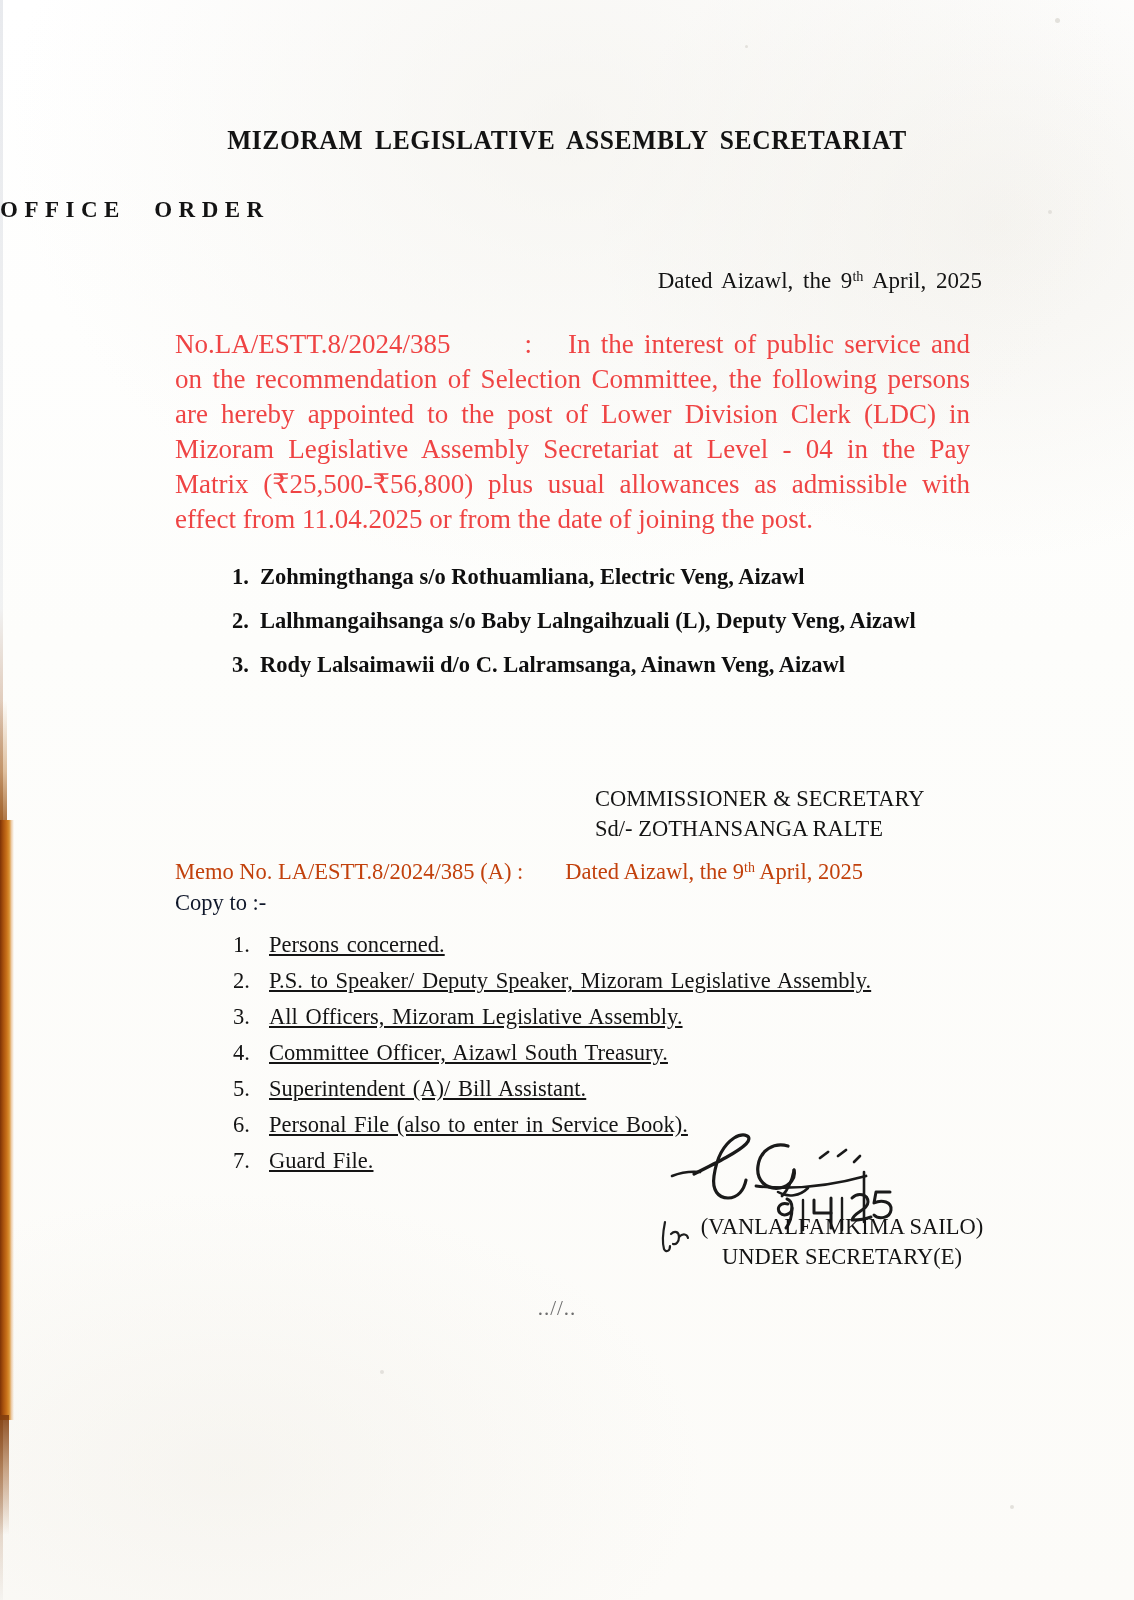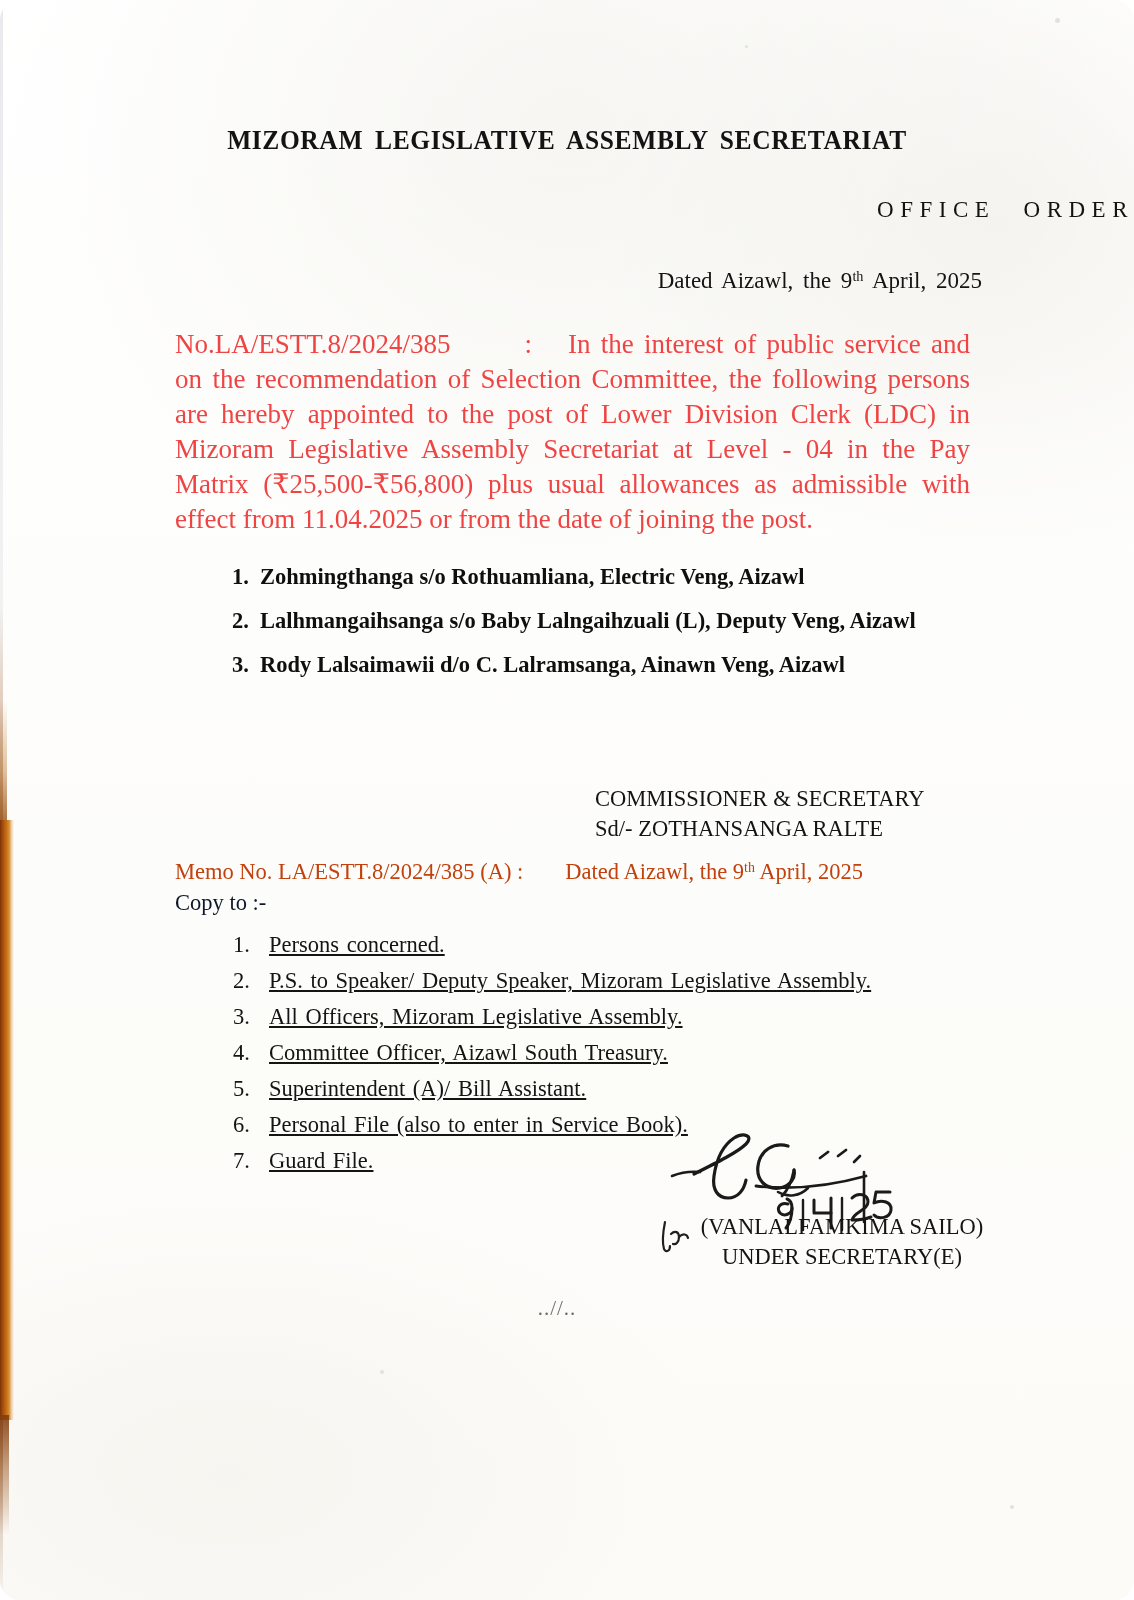--- a/index.html
+++ b/index.html
@@ -13,21 +13,20 @@
     color: #111111;
   }
 
   .page {
     position: relative;
     width: 1134px;
     height: 1600px;
     margin: 0 auto;
     background: #fdfdfc;
     overflow: hidden;
-    border-radius: 20px;
   }
 
   
   .paper-tone {
     position: absolute;
     inset: 0;
     background:
       radial-gradient(ellipse 70% 40% at 50% 8%, rgba(240,238,232,0.55), rgba(255,255,255,0) 70%),
       radial-gradient(ellipse 50% 30% at 88% 14%, rgba(236,233,226,0.5), rgba(255,255,255,0) 70%),
       radial-gradient(ellipse 60% 25% at 20% 92%, rgba(240,237,230,0.45), rgba(255,255,255,0) 70%),
@@ -114,22 +113,22 @@
     word-spacing: 5px;
     color: #131313;
     transform: scaleY(1.06);
   }
 
   .doc-kind {
     position: absolute;
     left: 0;
     right: 0;
     top: 197px;
-    text-align: right;
-    font-weight: normal;
+    text-align: left;
+    font-weight: bold;
     font-size: 23px;
     letter-spacing: 6.5px;
     word-spacing: 16px;
     color: #131313;
   }
 
   .dated-line {
     position: absolute;
     right: 152px;
     top: 268px;

